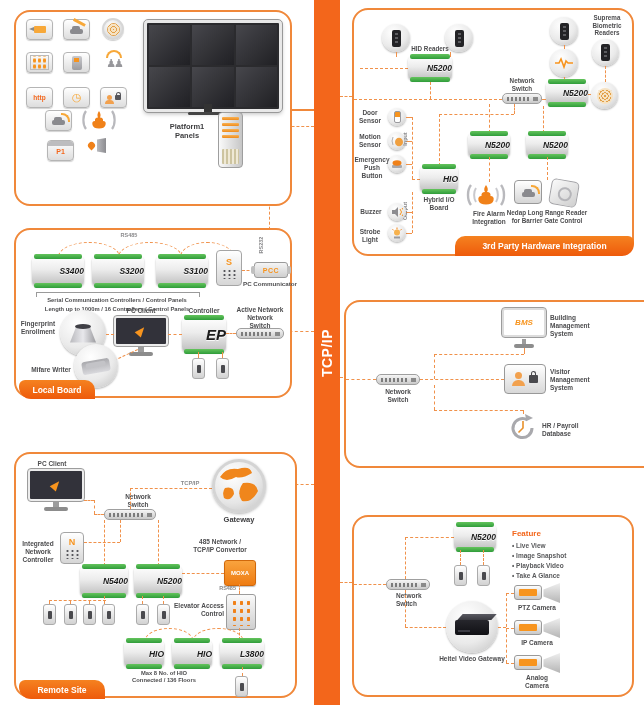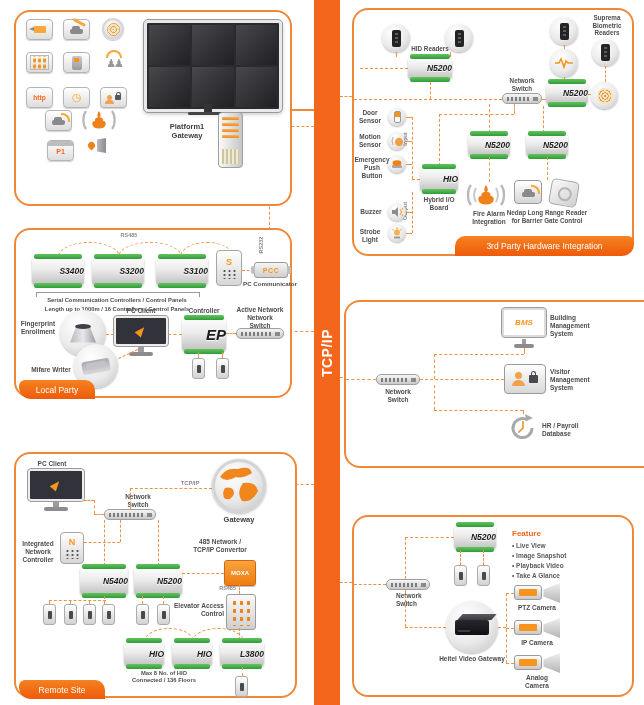--- a/index.html
+++ b/index.html
@@ -1,20 +1,20 @@
 <!DOCTYPE html>
 <html><head>
 <meta charset="utf-8">
 <style>
   html,body{margin:0;padding:0;background:#fff}
   #scene{position:relative;width:644px;height:705px;background:#fff;font-family:"Liberation Sans",sans-serif;overflow:hidden}
   .panel{position:absolute;border:2px solid #F0883A;border-radius:16px;background:#fff;box-sizing:border-box}
   .bar{position:absolute;left:314px;top:0;width:26px;height:705px;background:#F3661B;display:flex;align-items:center;justify-content:center;z-index:4}
   .bar span{transform:rotate(-90deg);color:#fff;font-weight:bold;font-size:14px;letter-spacing:.5px;white-space:nowrap}
-  .tab{position:absolute;background:linear-gradient(180deg,#F58220,#EE5A0B);color:#fff;font-weight:normal;font-size:8.5px;display:flex;align-items:center;justify-content:center;z-index:5;white-space:nowrap}
+  .tab{position:absolute;background:linear-gradient(180deg,#F58220,#EE5A0B);color:#fff;font-weight:bold;font-size:8.5px;display:flex;align-items:center;justify-content:center;z-index:5;white-space:nowrap}
   .tab.l{border-radius:6px 10px 0 12px}
   .tab.r{border-radius:10px 6px 12px 0}
   .lbl{position:absolute;font-size:6.5px;line-height:1.22;color:#4d4d4f;font-weight:bold;text-align:center;white-space:pre-line}
   .lbl.o{color:#F3661B}
   .lbl.L{text-align:left}.lbl.R{text-align:right}
   .lbl.big{font-size:7.5px;color:#3d3d3f}
   .vlbl{position:absolute;font-size:5.5px;color:#8a8a8c;font-weight:bold;transform:rotate(-90deg);white-space:nowrap;width:30px;text-align:center}
   .dh{position:absolute;height:0;border-top:1px dashed #F0914A}
   .dv{position:absolute;width:0;border-left:1px dashed #F0914A}
   .arc{position:absolute;border:1px dashed #F0914A;border-bottom:none;border-radius:50% 50% 0 0/100% 100% 0 0}
@@ -170,21 +170,21 @@
         <div class="mcell"></div>
         <div class="mcell"></div>
       <div class="mcell"></div>
         <div class="mcell"></div>
         <div class="mcell"></div>
     </div>
     <div class="mstand" style="left:188px;top:92px;width:8px;height:8px"></div>
     <div class="mbase" style="left:172px;top:100px;width:40px;height:3px"></div>
 
     <div class="lbl big" style="left:144px;top:110px;width:54px">Platform1
-Gateway</div>
+Panels</div>
     <div class="srv" style="left:202px;top:100px;width:25px;height:56px">
       <div class="slot"></div>
         <div class="slot"></div>
         <div class="slot"></div>
         <div class="slot"></div>
       <div class="vent"></div>
     </div>
   </div>
 
   <div class="panel" style="left:14px;top:228px;width:278px;height:170px">
@@ -248,21 +248,21 @@
 
     <div class="lbl" style="left:12px;top:136px;width:46px">Mifare Writer</div>
     <div class="circ" style="left:58px;top:114px;width:44px;height:44px">
         <span class="mfr"></span>
       </div>
     <div class="dv" style="left:182px;top:122px;height:6px"></div>
     <div class="dv" style="left:206px;top:122px;height:6px"></div>
     <div class="rdr" style="left:176px;top:128px"></div>
     <div class="rdr" style="left:200px;top:128px"></div>
 
-    <div class="tab l" style="left:3px;top:150px;width:76px;height:19px">Local Party</div>
+    <div class="tab l" style="left:3px;top:150px;width:76px;height:19px">Local Board</div>
   </div>
 
   <div class="panel" style="left:14px;top:452px;width:283px;height:246px">
     <div class="lbl" style="left:12px;top:6px;width:48px">PC Client</div>
     <div class="pcmon" style="left:12px;top:15px;width:56px;height:42px">
       <span class="pcscr">
           <span class="cursor"></span>
         </span>
       <span class="pcstand"></span>
         <span class="pcbase"></span>

